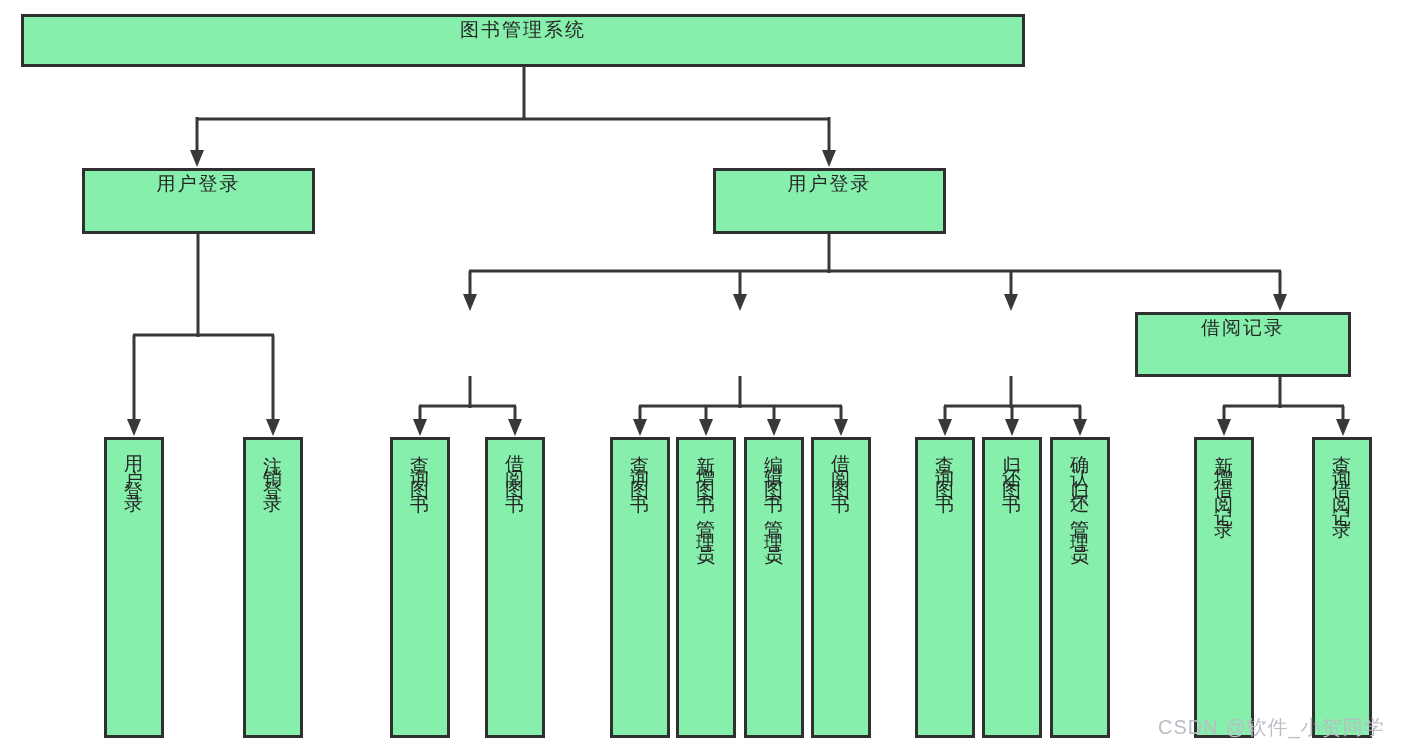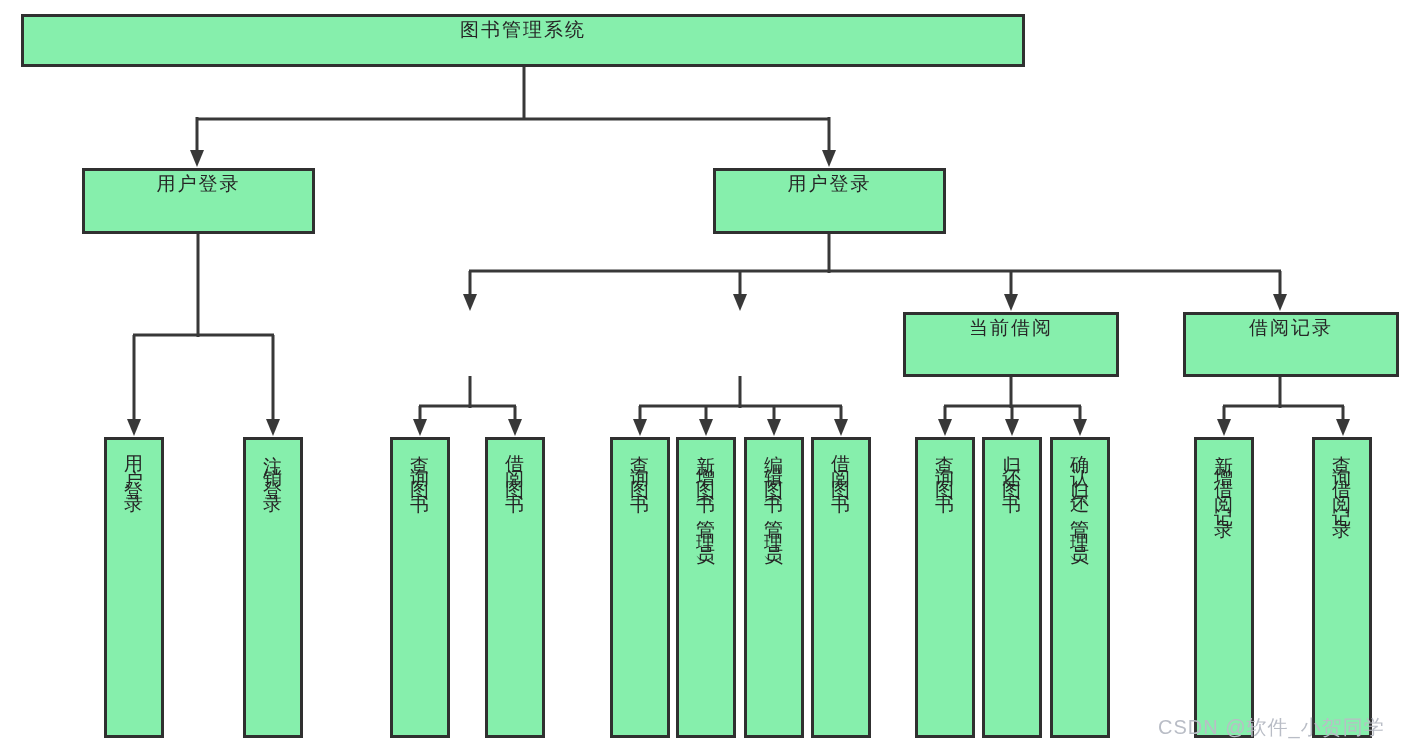--- a/index.html
+++ b/index.html
@@ -72,24 +72,21 @@
     <span class="h-label">图书管理系统</span>
   </div>
 
   <div class="box l2-box" style="left:82px;">
     <span class="h-label">用户登录</span>
   </div>
   <div class="box l2-box" style="left:713px;">
     <span class="h-label">用户登录</span>
   </div>
 
-  <div class="box l3-box" style="left:903px;">
-    <span class="h-label">当前借阅</span>
-  </div>
-  <div class="box l3-box" style="left:1183px;font-family:Liberation Serif, serif;">
+  <div class="box l3-box" style="left:1135px;font-family:Liberation Serif, serif;">
     <span class="h-label">借阅记录</span>
   </div>
 
   <div class="box leaf" style="left:104px;">
     <span class="v-label">用户登录</span>
   </div>
   <div class="box leaf" style="left:243px;">
     <span class="v-label">注销登录</span>
   </div>
 

